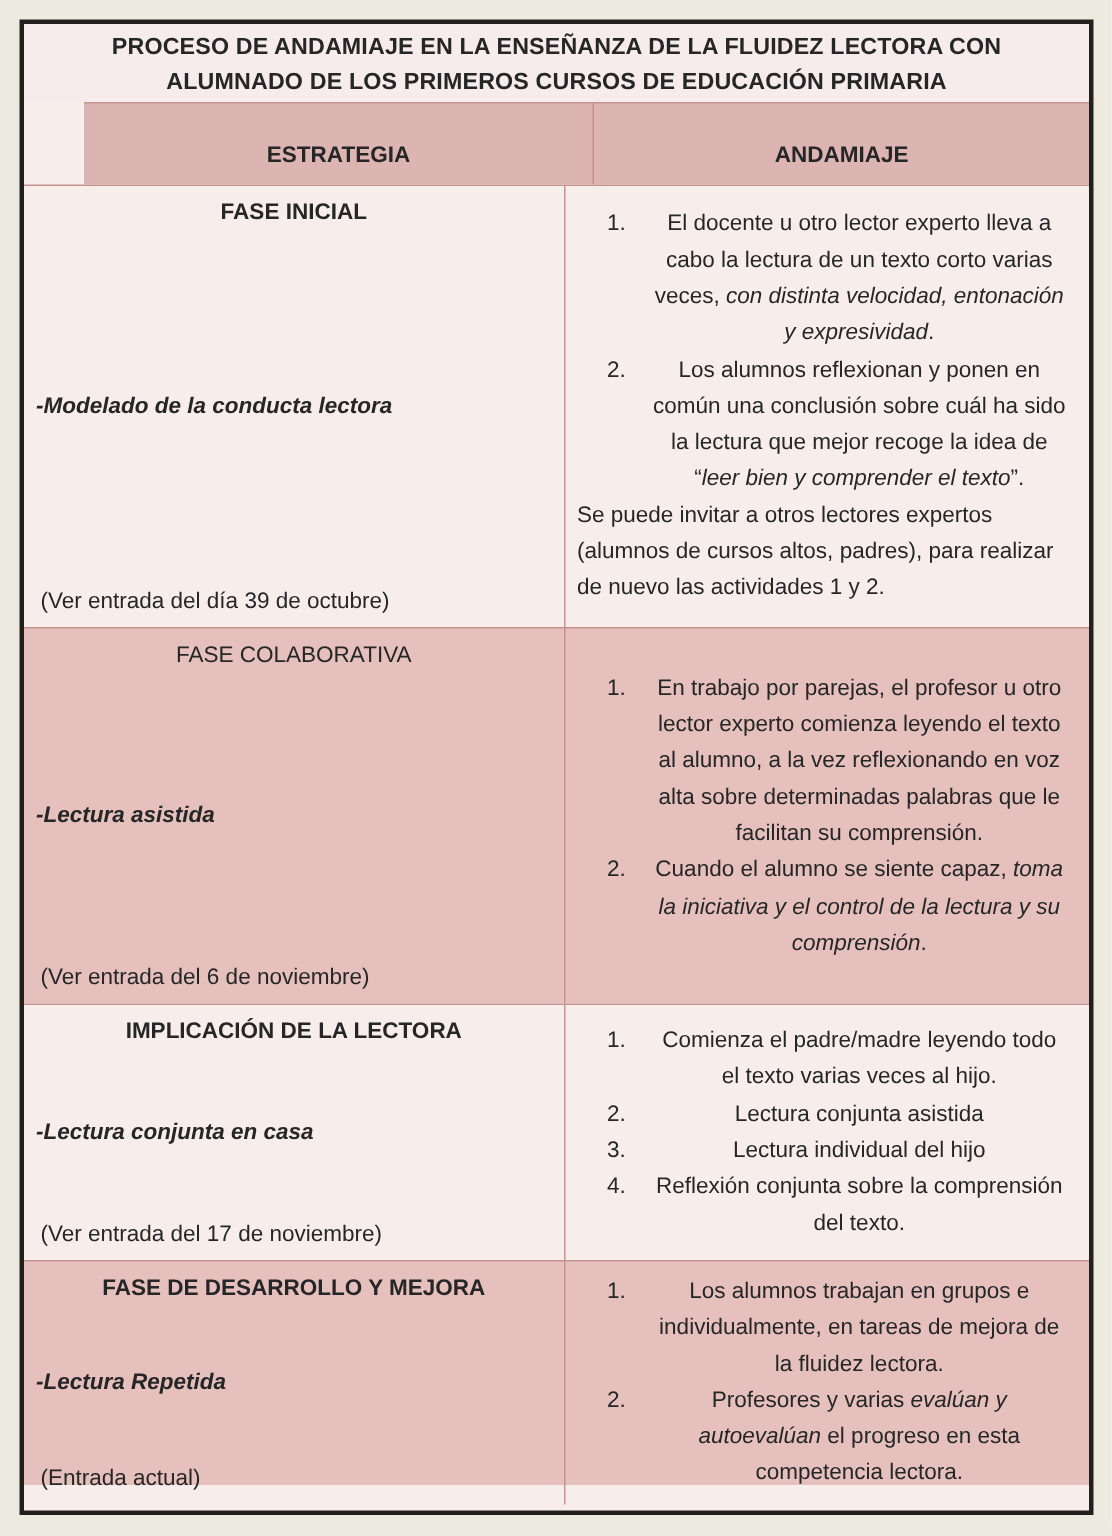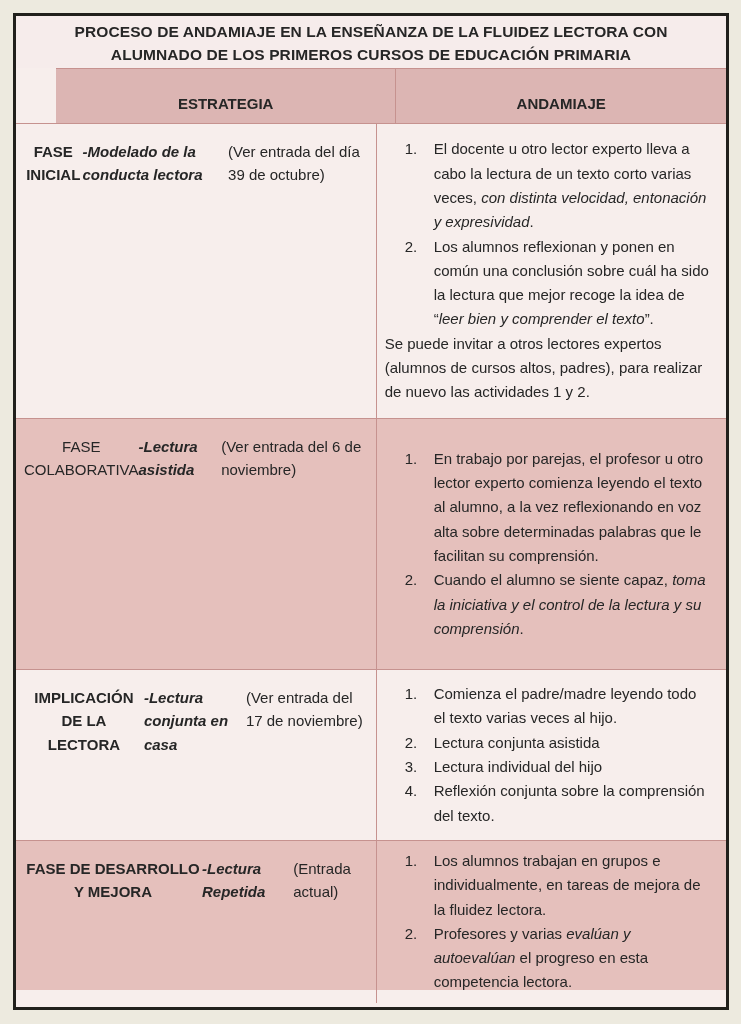--- a/index.html
+++ b/index.html
@@ -40,32 +40,32 @@
     font-weight:bold; font-size:15px; padding-bottom:11px;
     border-right:1px solid var(--grid-line);
   }
   .header-cell:last-child{border-right:none;}
   .row{border-top:1px solid var(--grid-line);}
   .row.light{background:var(--row-light-bg);}
   .row.dark{background:var(--row-dark-bg);}
   .r1{height:295px;} .r2{height:251px;} .r3{height:171px;} .r4{height:150px;}
   .strategy-cell{
     border-right:1px solid var(--grid-line);
-    display:flex; flex-direction:row; justify-content:flex-start;
-    padding:16px 8px; font-size:15px; line-height:1.55;
+    display:flex; flex-direction:column; justify-content:space-between;
+    padding:6px 8px; font-size:15px; line-height:1.55;
   }
   .phase{font-weight:bold; text-align:center;}
   .phase.regular{font-weight:normal;}
   .method{font-weight:bold; font-style:italic;}
   .reference{padding-left:3px;}
   .development-cell{
     display:flex; flex-direction:column; justify-content:center;
     padding:8px 14px 8px 0; font-size:15px; line-height:1.62;
   }
-  ol.dev-list{list-style:none; counter-reset:item;}
+  ol.dev-list{list-style:none; counter-reset:item;text-align:center;}
   ol.dev-list li{
     counter-increment:item;
     position:relative; padding-left:57px;
   }
   ol.dev-list li::before{
     content:counter(item) "."; position:absolute; left:28px; top:0;
   }
   .note{padding-left:8px;}
   .it{font-style:italic;}
 </style>

